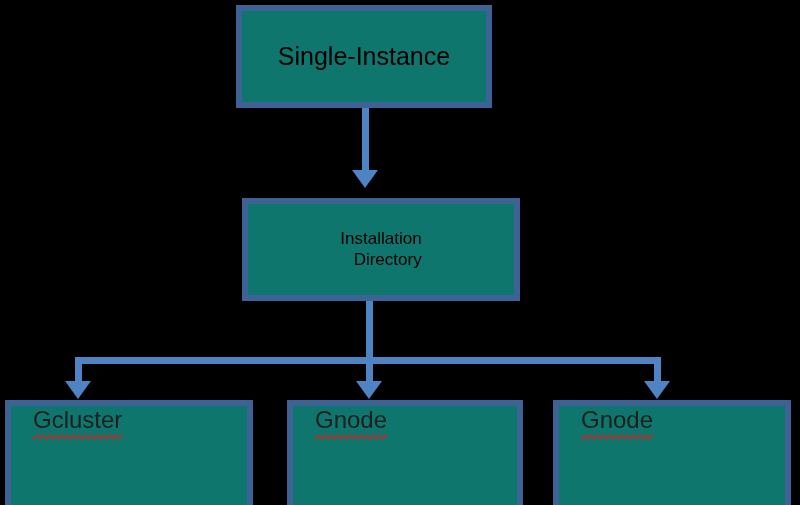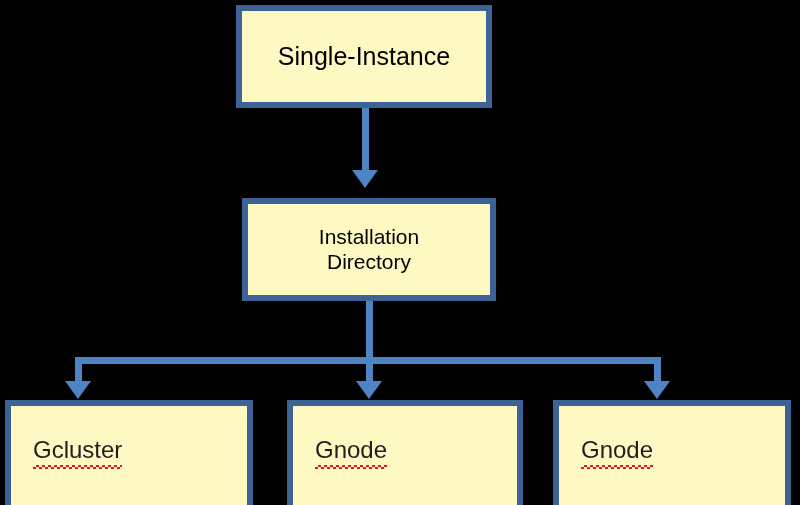--- a/index.html
+++ b/index.html
@@ -13,26 +13,26 @@
     height: 505px;
     background: #000000;
     overflow: hidden;
     font-family: "Liberation Sans", sans-serif;
   }
 
   
   .node {
     position: absolute;
     box-sizing: border-box;
-    background: #fef9c3;
+    background: #0f766e;
     border: 6px solid #3D6396;
     display: flex;
     align-items: center;
     justify-content: center;
-    text-align: center;
+    text-align: right;
     color: #000000;
     line-height: 1.18;
   }
   .node.inner-pad {
     padding: 2px 6px;
   }
   .node-label {
     display: block;
     white-space: pre-line;
   }
@@ -42,36 +42,35 @@
     left: 236px;
     top: 5px;
     width: 256px;
     height: 103px;
     font-size: 25px;
   }
   
   #node-install {
     left: 242px;
     top: 198px;
-    width: 254px;
+    width: 278px;
     height: 103px;
-    font-size: 21px;
+    font-size: 17px;
   }
 
   
   .node.leaf {
     height: 118px;
     justify-content: flex-start;
     align-items: flex-start;
     font-size: 24px;
   }
   .node.leaf .node-label {
     position: relative;
     display: inline-block;
-    margin-top: 30px;
     margin-left: 22px;
     color: #1F1F1F;
   }
   
   .node.leaf .node-label::after {
     content: "";
     position: absolute;
     left: 0;
     right: 0;
     bottom: -5px;

